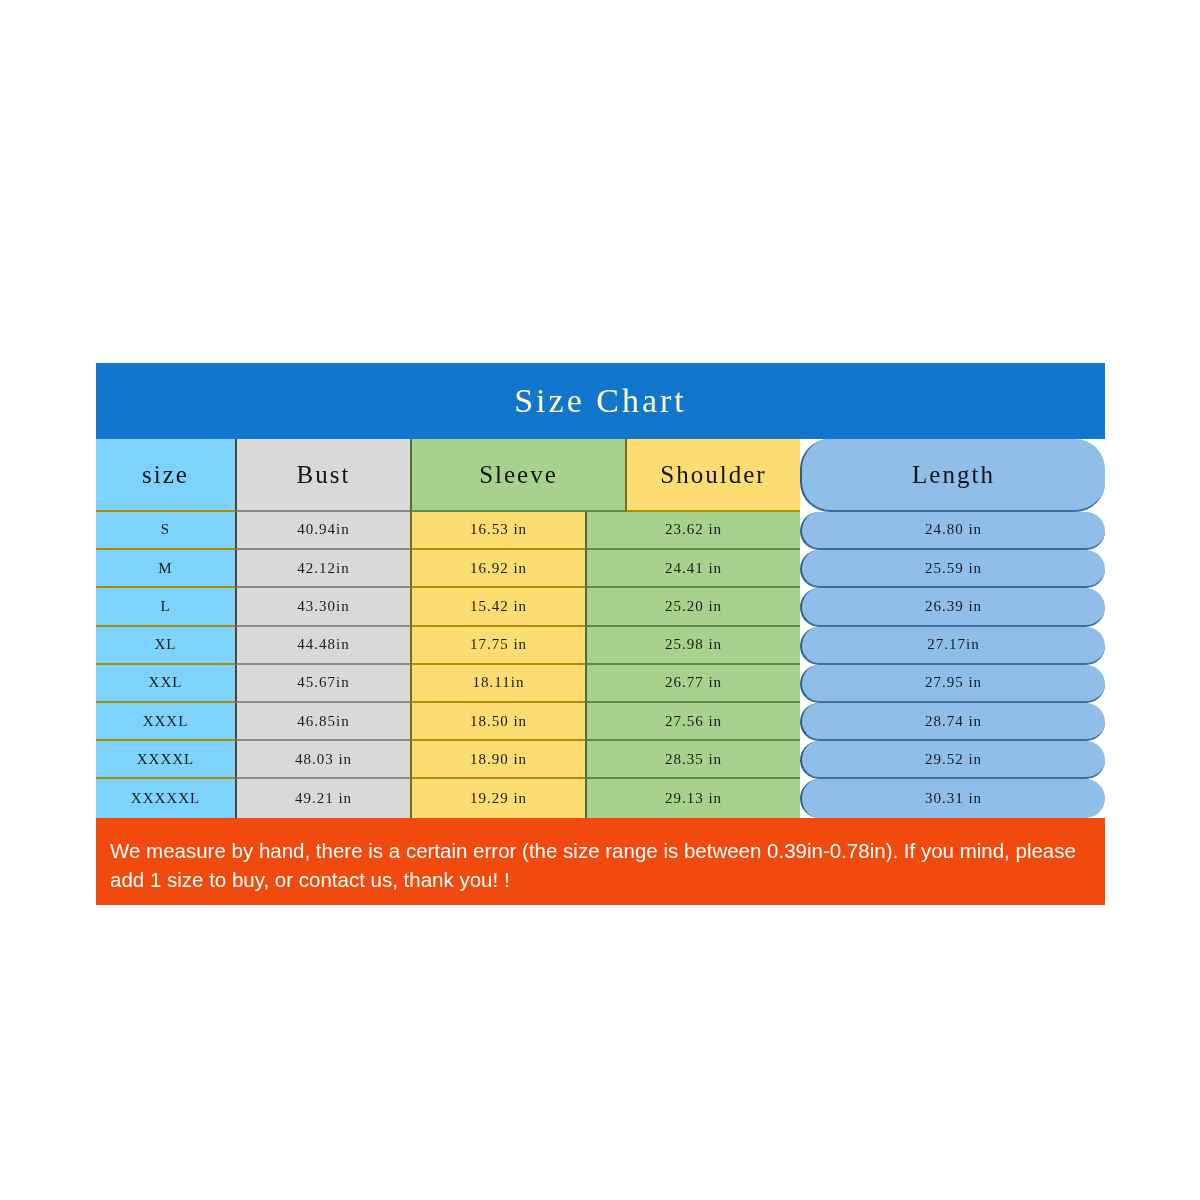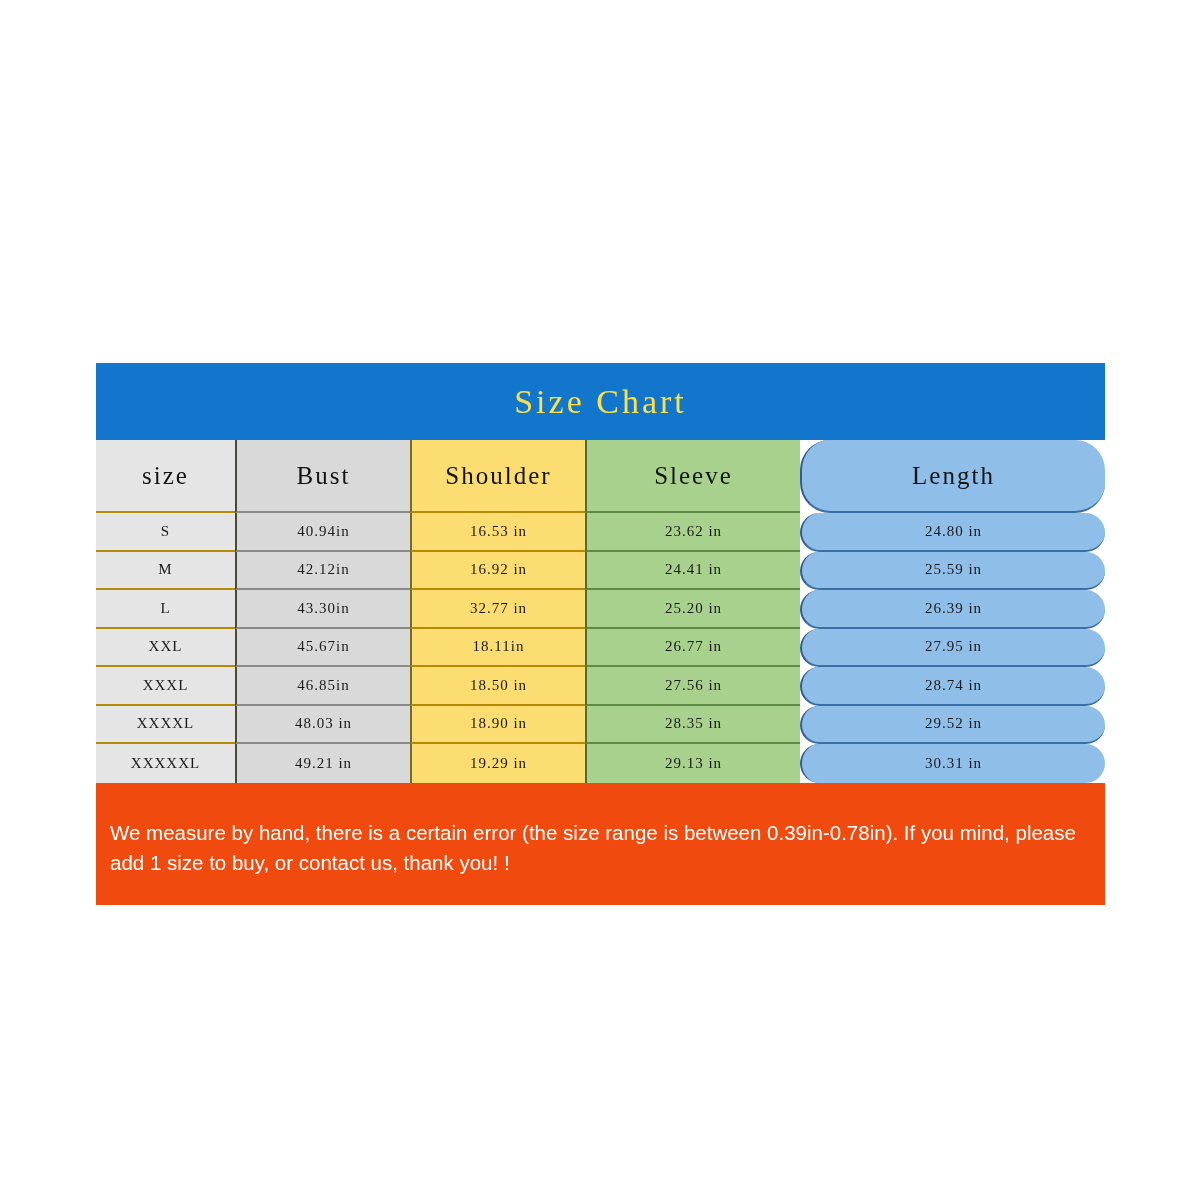--- a/index.html
+++ b/index.html
@@ -32,21 +32,21 @@
     background: #1277cc;
     display: flex;
     align-items: center;
     justify-content: center;
     box-sizing: border-box;
   }
   .chart-title-text {
     font-family: "Liberation Serif", serif;
     font-size: 34px;
     letter-spacing: 3px;
-    color: #fde047;
+    color: #fef9c3;
     font-weight: 400;
   }
 
   
   .chart-row {
     display: flex;
     width: 100%;
     box-sizing: border-box;
   }
   .chart-row .cell {
@@ -62,21 +62,21 @@
   }
 
   
   .col-size     { width: 139px; }
   .col-bust     { width: 175px; }
   .col-shoulder { width: 175px; }
   .col-sleeve   { width: 215px; }
   .col-length   { width: 305px; border-radius: 30px; }
 
   
-  .bg-size     { background: #e5e5e5; }
+  .bg-size     { background: #7dd3fc; }
   .bg-bust     { background: #d9d9d9; }
   .bg-shoulder { background: #fcdd72; }
   .bg-sleeve   { background: #a9d18e; }
   .bg-length   { background: #8fbee8; }
 
   
   .header-row { height: 73px; }
   .header-row .cell {
     font-size: 25px;
     letter-spacing: 2px;
@@ -136,22 +136,22 @@
 
 <div id="size-chart-table">
 
   <div class="chart-title-bar">
     <span class="chart-title-text">Size Chart</span>
   </div>
 
   <div class="chart-row header-row">
     <div class="cell col-size bg-size">size</div>
     <div class="cell col-bust bg-bust">Bust</div>
+    <div class="cell col-sleeve bg-sleeve">Sleeve</div>
     <div class="cell col-shoulder bg-shoulder">Shoulder</div>
-    <div class="cell col-sleeve bg-sleeve">Sleeve</div>
     <div class="cell col-length bg-length">Length</div>
   </div>
 
   <div class="chart-row data-row">
     <div class="cell col-size bg-size">S</div>
     <div class="cell col-bust bg-bust">40.94in</div>
     <div class="cell col-shoulder bg-shoulder">16.53 in</div>
     <div class="cell col-sleeve bg-sleeve">23.62 in</div>
     <div class="cell col-length bg-length">24.80 in</div>
   </div>
@@ -160,25 +160,32 @@
     <div class="cell col-size bg-size">M</div>
     <div class="cell col-bust bg-bust">42.12in</div>
     <div class="cell col-shoulder bg-shoulder">16.92 in</div>
     <div class="cell col-sleeve bg-sleeve">24.41 in</div>
     <div class="cell col-length bg-length">25.59 in</div>
   </div>
 
   <div class="chart-row data-row">
     <div class="cell col-size bg-size">L</div>
     <div class="cell col-bust bg-bust">43.30in</div>
-    <div class="cell col-shoulder bg-shoulder">32.77 in</div>
+    <div class="cell col-shoulder bg-shoulder">15.42 in</div>
     <div class="cell col-sleeve bg-sleeve">25.20 in</div>
     <div class="cell col-length bg-length">26.39 in</div>
   </div>
 
+  <div class="chart-row data-row">
+    <div class="cell col-size bg-size">XL</div>
+    <div class="cell col-bust bg-bust">44.48in</div>
+    <div class="cell col-shoulder bg-shoulder">17.75 in</div>
+    <div class="cell col-sleeve bg-sleeve">25.98 in</div>
+    <div class="cell col-length bg-length">27.17in</div>
+  </div>
 
   <div class="chart-row data-row">
     <div class="cell col-size bg-size">XXL</div>
     <div class="cell col-bust bg-bust">45.67in</div>
     <div class="cell col-shoulder bg-shoulder">18.11in</div>
     <div class="cell col-sleeve bg-sleeve">26.77 in</div>
     <div class="cell col-length bg-length">27.95 in</div>
   </div>
 
   <div class="chart-row data-row">

